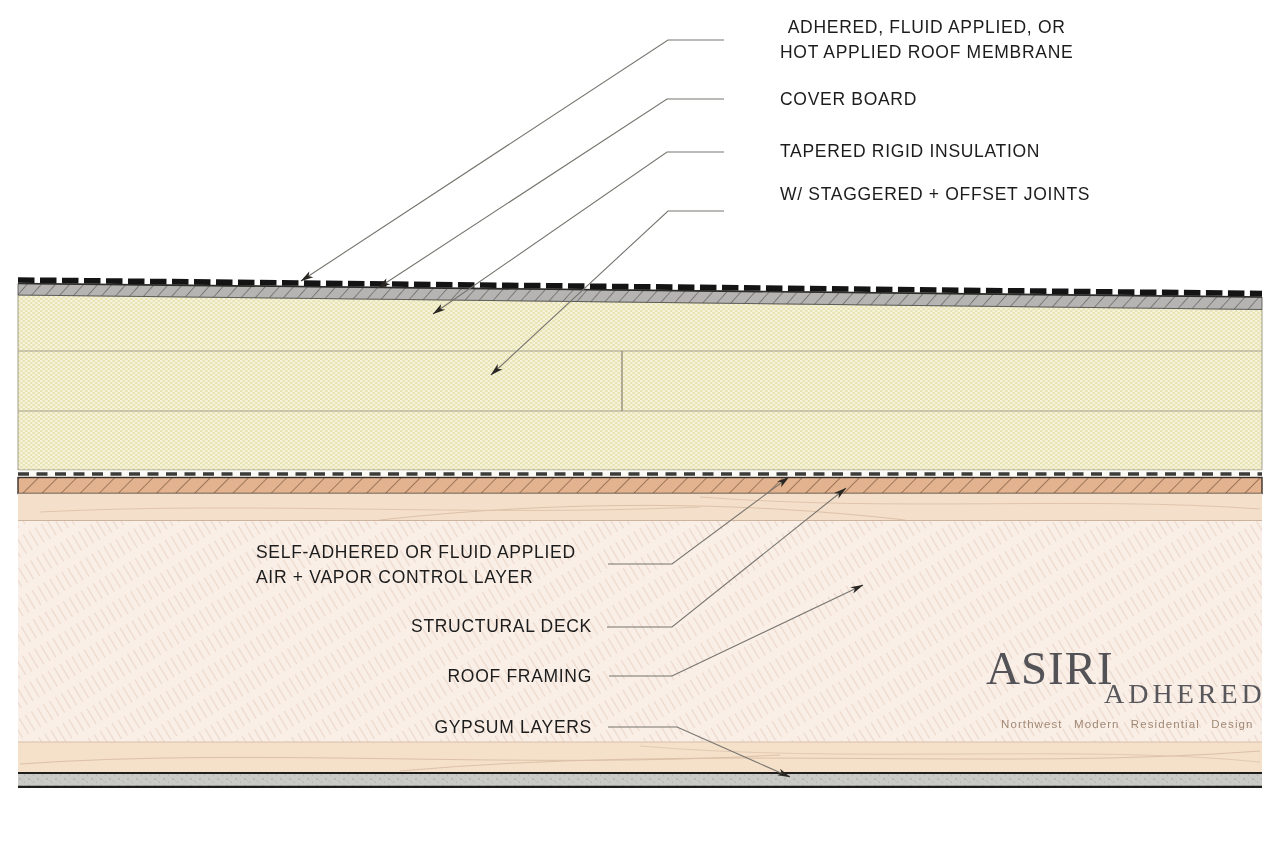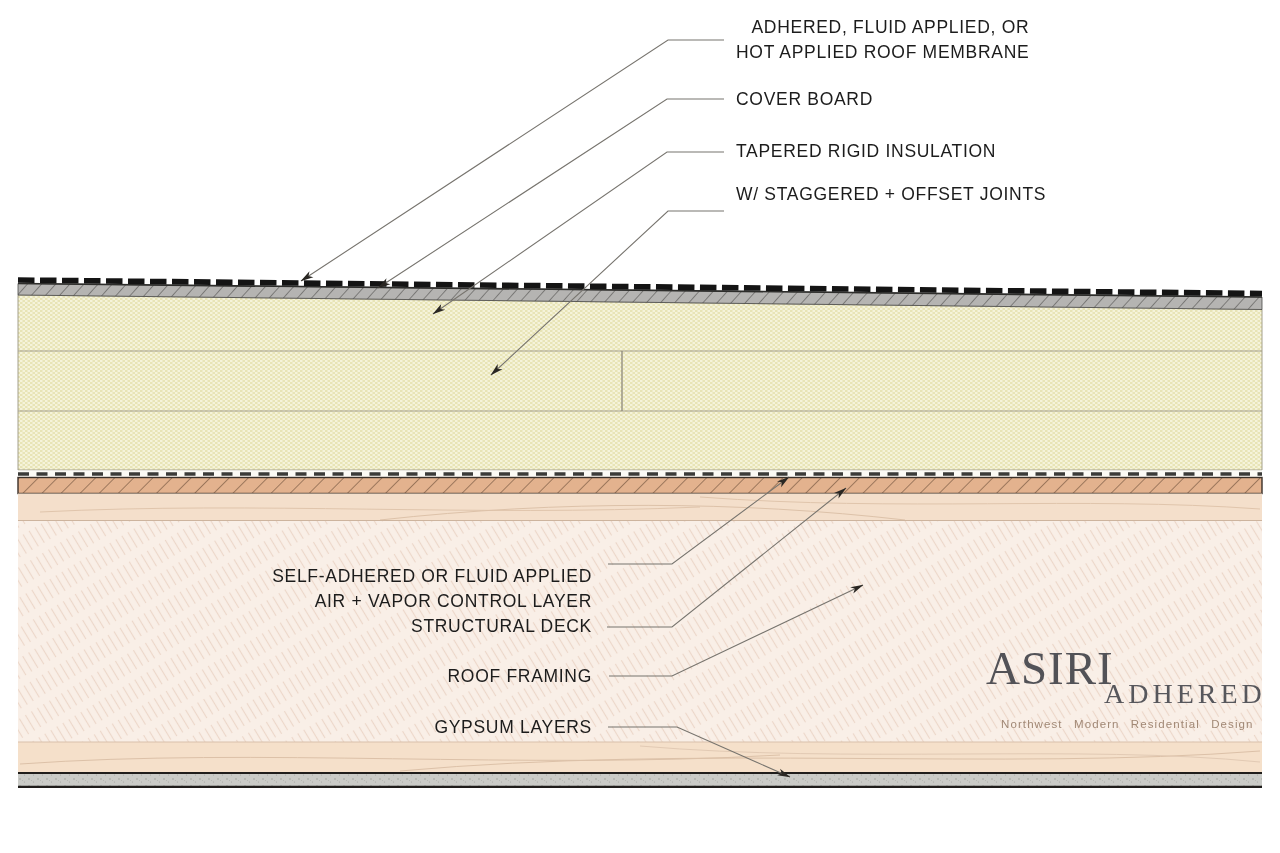--- a/index.html
+++ b/index.html
@@ -5,23 +5,23 @@
   html,body{margin:0;padding:0;background:#ffffff;}
   .stage{
     position:relative;width:1280px;height:853px;background:#ffffff;overflow:hidden;
     font-family:"Liberation Sans", sans-serif;
   }
   .drawing{position:absolute;left:0;top:0;}
   .callout{
     position:absolute;color:#1c1c1c;font-size:17.5px;letter-spacing:0.7px;
     line-height:25px;white-space:nowrap;
   }
-  .callout.top{left:736px;text-align:right;}
+  .callout.top{left:780px;text-align:center;}
   .callout.bottom{right:688px;}
-  .callout.bottom.centered{text-align:right;width:336px;margin-top:24px;}
+  .callout.bottom.centered{text-align:left;width:336px;}
   .tight{line-height:21px;}
   .logo-main{
     position:absolute;left:986px;top:645px;
     font-family:"Liberation Serif", serif;font-size:47px;line-height:1;
     letter-spacing:1px;color:#525257;
   }
   .logo-sub{
     position:absolute;left:1104px;top:680px;
     font-family:"Liberation Serif", serif;font-size:28px;line-height:1;
     letter-spacing:4px;color:#57575c;

